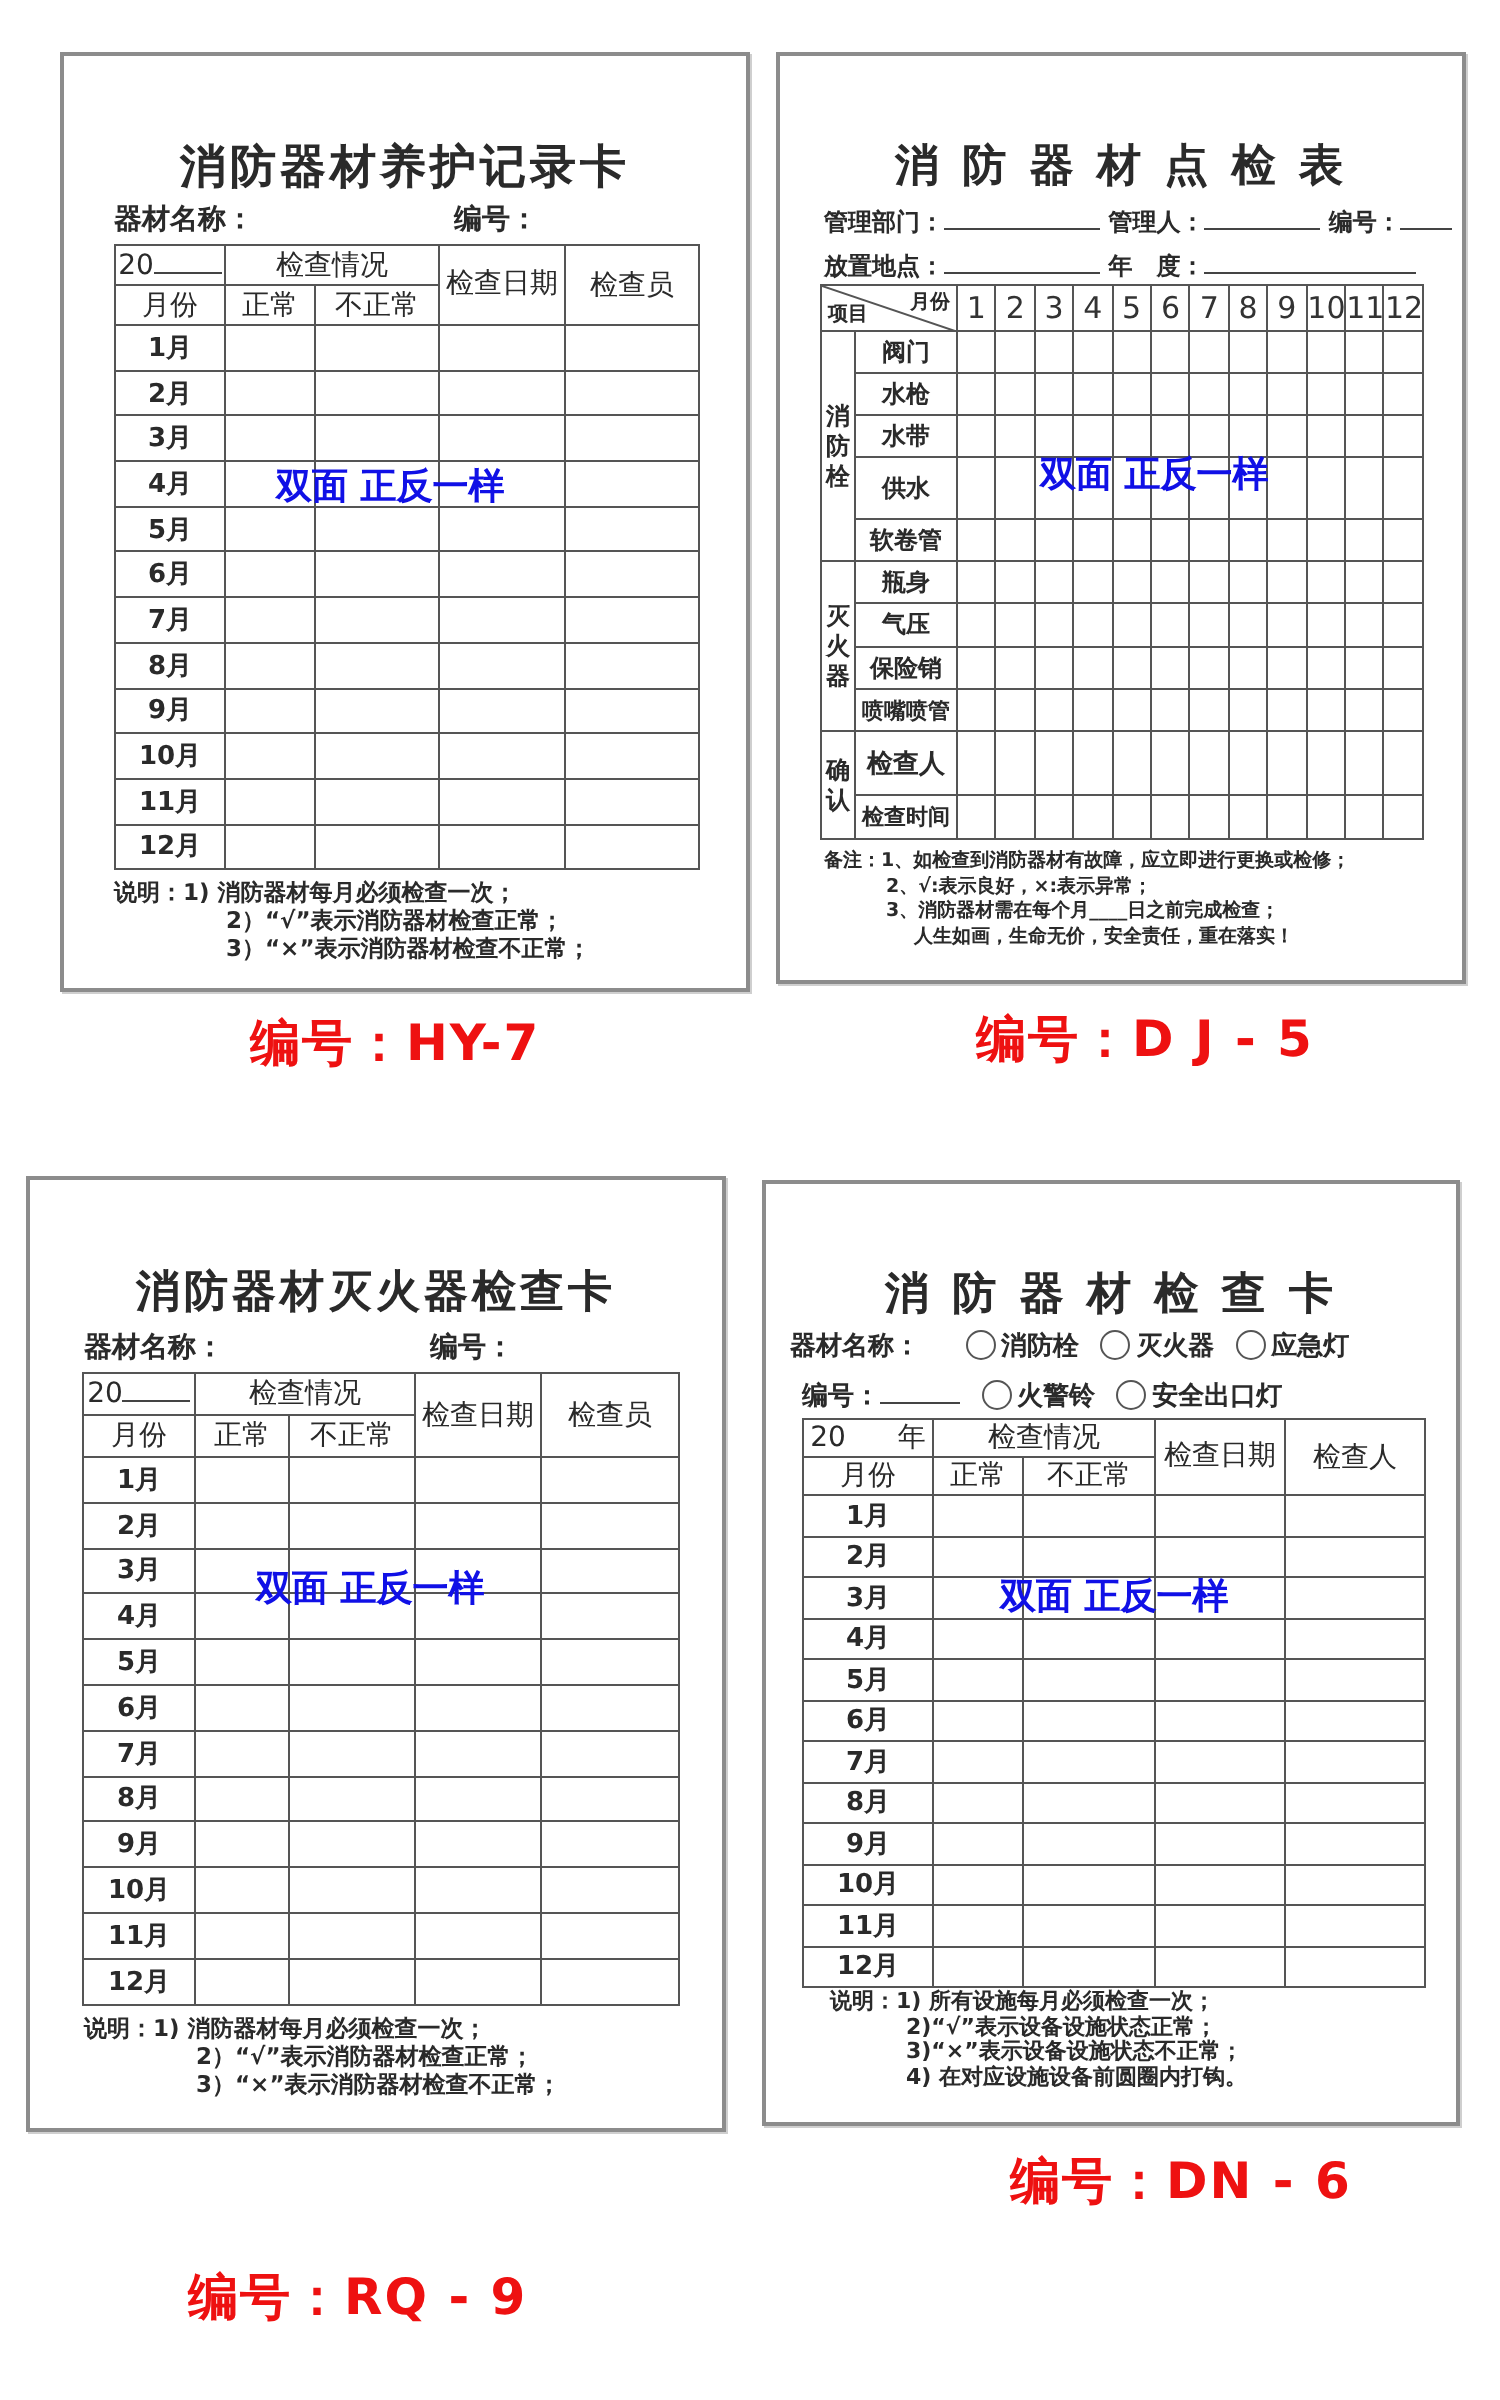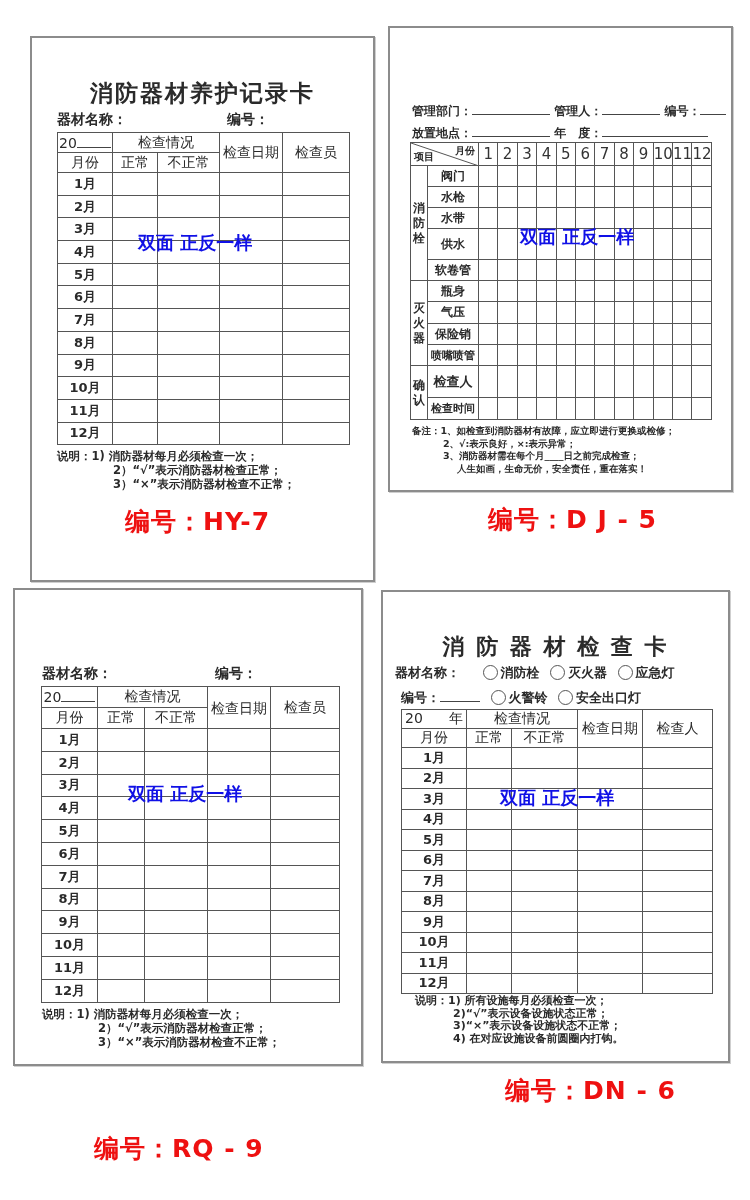--- a/index.html
+++ b/index.html
@@ -96,21 +96,21 @@
       width: 15px; height: 15px;
       border: 1.5px solid #555;
       border-radius: 50%;
       vertical-align: -3px;
       margin: 0 3px 0 6px;
     }
   </style>
 </head>
 <body>
 
-<div class="card" style="left:30px; top:36px; width:345px; height:546px;">
+<div class="card" style="left:30px; top:26px; width:345px; height:470px;">
   <div class="card-title" style="top:40px; font-size:23px;">消防器材养护记录卡</div>
   <div class="field-line" style="left:25px; top:73px;">器材名称：</div>
   <div class="field-line" style="left:195px; top:73px;">编号：</div>
 
   <table class="grid" style="left:25px; top:94px; width:292px;">
     <colgroup>
         <col style="width:55px">
         <col style="width:45px">
         <col style="width:62px">
         <col style="width:63px">
@@ -220,20 +220,21 @@
   <div class="notes" style="left:25px; top:411px;">
     <div>说明：1) 消防器材每月必须检查一次；</div>
     <div class="indent">2）“√”表示消防器材检查正常；</div>
     <div class="indent">3）“×”表示消防器材检查不正常；</div>
   </div>
 </div>
 <div class="overlay" style="left:138px; top:231px;">双面 正反一样</div>
 <div class="code-label" style="left:125px; top:505px;">编号：HY-7</div>
 
 <div class="card" style="left:388px; top:26px; width:345px; height:466px;">
+  <div class="card-title" style="top:40px; font-size:22px;">消 防 器 材 点 检 表</div>
   <div class="field-line" style="left:22px; top:73px; font-size:12px;">
     <span>管理部门：</span><span class="blank" style="width:78px"></span>
     <span>管理人：</span><span class="blank" style="width:58px"></span>
     <span>编号：</span><span class="blank" style="width:26px"></span>
   </div>
   <div class="field-line" style="left:22px; top:95px; font-size:12px;">
     <span>放置地点：</span><span class="blank" style="width:78px"></span>
     <span>年　度：</span><span class="blank" style="width:106px"></span>
   </div>
 
@@ -453,20 +454,21 @@
     <div>备注：1、如检查到消防器材有故障，应立即进行更换或检修；</div>
     <div style="padding-left:31px">2、√:表示良好，×:表示异常；</div>
     <div style="padding-left:31px">3、消防器材需在每个月____日之前完成检查；</div>
     <div style="padding-left:45px">人生如画，生命无价，安全责任，重在落实！</div>
   </div>
 </div>
 <div class="overlay" style="left:520px; top:225px;">双面 正反一样</div>
 <div class="code-label" style="left:488px; top:503px;">编号：D J - 5</div>
 
 <div class="card" style="left:13px; top:588px; width:350px; height:478px;">
+  <div class="card-title" style="top:41px; font-size:22px;">消防器材灭火器检查卡</div>
   <div class="field-line" style="left:27px; top:75px;">器材名称：</div>
   <div class="field-line" style="left:200px; top:75px;">编号：</div>
 
   <table class="grid" style="left:26px; top:96px; width:298px;">
     <colgroup>
         <col style="width:56px">
         <col style="width:47px">
         <col style="width:63px">
         <col style="width:63px">
         <col style="width:69px">

